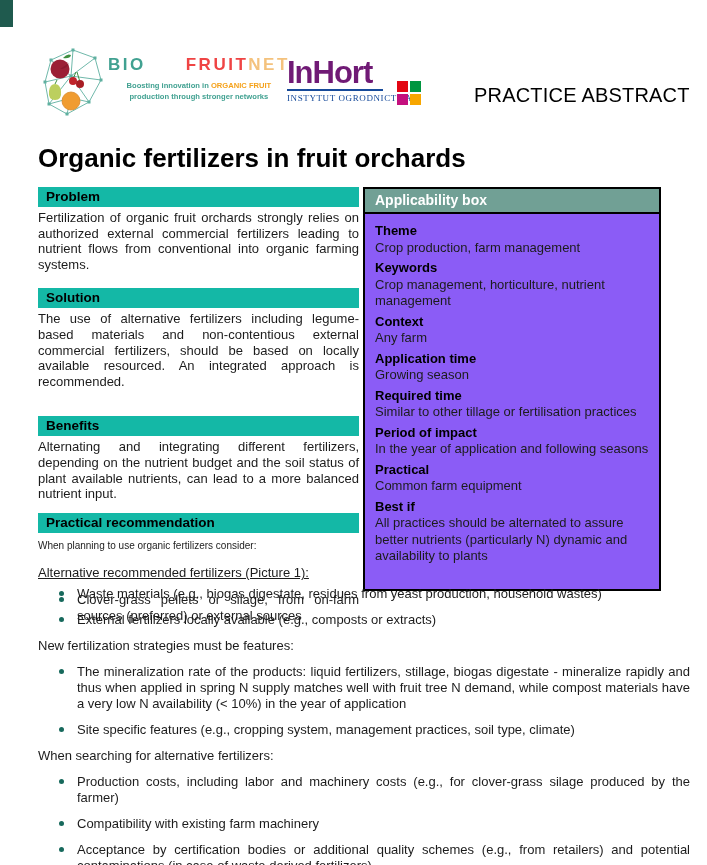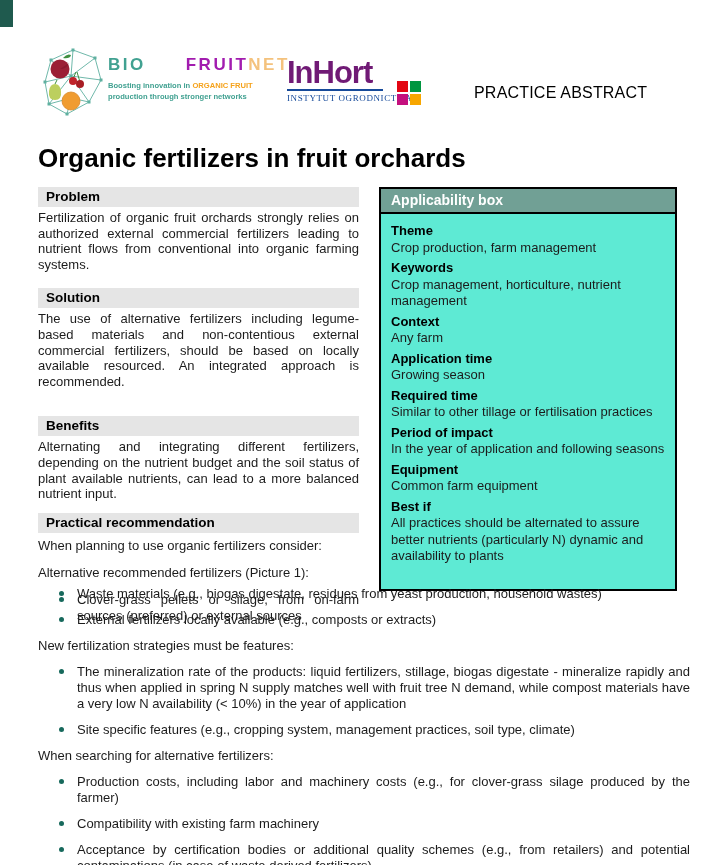--- a/index.html
+++ b/index.html
@@ -8,56 +8,56 @@
     font-family:"Liberation Sans",sans-serif;color:#1c1c1c;overflow:hidden;
   }
   .corner-mark{position:absolute;left:0;top:0;width:13px;height:27px;background:#1f5a4e;}
 
   
   .bfn-logo{position:absolute;left:43px;top:46px;width:215px;height:74px;display:flex;}
   .bfn-graphic{width:62px;height:74px;flex:none;}
   .bfn-textblock{margin-left:3px;padding-top:9px;}
   .bfn-name{font-size:17px;font-weight:700;letter-spacing:2.5px;white-space:nowrap;}
   .bfn-bio{color:#41a191;}
-  .bfn-fruit{color:#a21caf;padding-left:40px;}
+  .bfn-fruit{color:#ef4444;padding-left:40px;}
   .bfn-net{color:#f4c27d;}
-  .bfn-tagline{font-size:7.6px;font-weight:700;color:#41a191;line-height:10.5px;text-align:left;margin-top:6px;}
+  .bfn-tagline{font-size:7.6px;font-weight:700;color:#41a191;line-height:10.5px;text-align:center;margin-top:6px;}
   .bfn-highlight{color:#f5a21b;}
 
   .inhort-logo{position:absolute;left:287px;top:60px;width:140px;height:48px;}
   .inhort-name{color:#701a75;font-weight:700;font-size:31px;line-height:26px;letter-spacing:-1px;}
   .inhort-rule{width:96px;height:2px;background:#164a9a;margin-top:3px;}
   .inhort-sub{font-family:"Liberation Serif",serif;font-size:9px;letter-spacing:0.6px;color:#164a9a;margin-top:2px;white-space:nowrap;}
   .inhort-squares{position:absolute;left:110px;top:21px;display:grid;grid-template-columns:11px 11px;grid-template-rows:11px 11px;gap:2px;}
   .sq{width:11px;height:11px;}
   .sq-red{background:#e30613;}
   .sq-green{background:#009640;}
   .sq-magenta{background:#c4107e;}
   .sq-yellow{background:#f7a600;}
 
-  .practice-abstract{position:absolute;left:474px;top:84px;font-size:16px;color:#000;letter-spacing:0.2px;white-space:nowrap;}
+  .practice-abstract{position:absolute;left:474px;top:84px;font-size:20px;color:#000;letter-spacing:0.2px;white-space:nowrap;}
 
   .page-title{position:absolute;left:38px;top:143px;font-size:26px;font-weight:700;color:#000;white-space:nowrap;}
 
   
   .left-col{position:absolute;left:38px;top:187px;width:321px;}
-  .sec-header{background:#e5e5e5;color:#000;font-weight:700;font-size:13.5px;padding:2px 8px 3px 8px;}
+  .sec-header{background:#14b8a6;color:#000;font-weight:700;font-size:13.5px;padding:2px 8px 3px 8px;}
   .sec-body{font-size:13px;line-height:15.6px;text-align:justify;margin-top:3px;}
   .mb-problem{margin-bottom:16px;}
   .mb-solution{margin-bottom:27px;}
   .mb-benefits{margin-bottom:11px;}
-  .intro-line{font-size:13px;line-height:15.6px;margin-top:5px;}
-  .list-intro{font-size:13px;line-height:15.6px;margin-top:12px;}
+  .intro-line{font-size:10px;line-height:15.6px;margin-top:5px;}
+  .list-intro{font-size:13px;line-height:15.6px;margin-top:12px;text-decoration:underline;}
 
   .bullet{display:flex;margin-top:11px;}
   .bullet .dot{width:5px;height:5px;border-radius:50%;background:#17695c;margin:5px 13px 0 21px;flex:none;}
   .bullet .btext{flex:1;font-size:13px;line-height:15.8px;text-align:justify;}
 
   
-  .app-box{position:absolute;left:363px;top:187px;width:298px;border:2px solid #000;background:#5eead4;box-sizing:border-box;margin-left:16px;}
+  .app-box{position:absolute;left:363px;top:187px;width:298px;border:2px solid #000;background:#8b5cf6;box-sizing:border-box;}
   .app-header{background:#71a095;color:#fff;font-weight:700;font-size:14px;padding:3px 10px 4px;border-bottom:2px solid #000;}
   .app-body{padding:5px 10px 24px;}
   .app-label{font-weight:700;font-size:13px;line-height:16.5px;margin-top:4px;color:#000;}
   .app-value{font-size:13px;line-height:16.5px;}
 
   
   .full-block{position:absolute;left:38px;top:586px;width:652px;}
   .full-block .bullet{margin-top:0;margin-bottom:10px;}
   .flow-line{font-size:13px;line-height:15.8px;margin:5px 0 11px 0;}
 </style>
@@ -155,21 +155,21 @@
     <div class="app-label">Keywords</div>
     <div class="app-value">Crop management, horticulture, nutrient management</div>
     <div class="app-label">Context</div>
     <div class="app-value">Any farm</div>
     <div class="app-label">Application time</div>
     <div class="app-value">Growing season</div>
     <div class="app-label">Required time</div>
     <div class="app-value">Similar to other tillage or fertilisation practices</div>
     <div class="app-label">Period of impact</div>
     <div class="app-value">In the year of application and following seasons</div>
-    <div class="app-label">Equipment</div>
+    <div class="app-label">Practical</div>
     <div class="app-value">Common farm equipment</div>
     <div class="app-label">Best if</div>
     <div class="app-value">All practices should be alternated to assure better nutrients (particularly N) dynamic and availability to plants</div>
   </div>
 </div>
 
 <div class="full-block">
   <div class="bullet">
     <span class="dot"></span>
     <span class="btext">Waste materials (e.g., biogas digestate, residues from yeast production, household wastes)</span>

